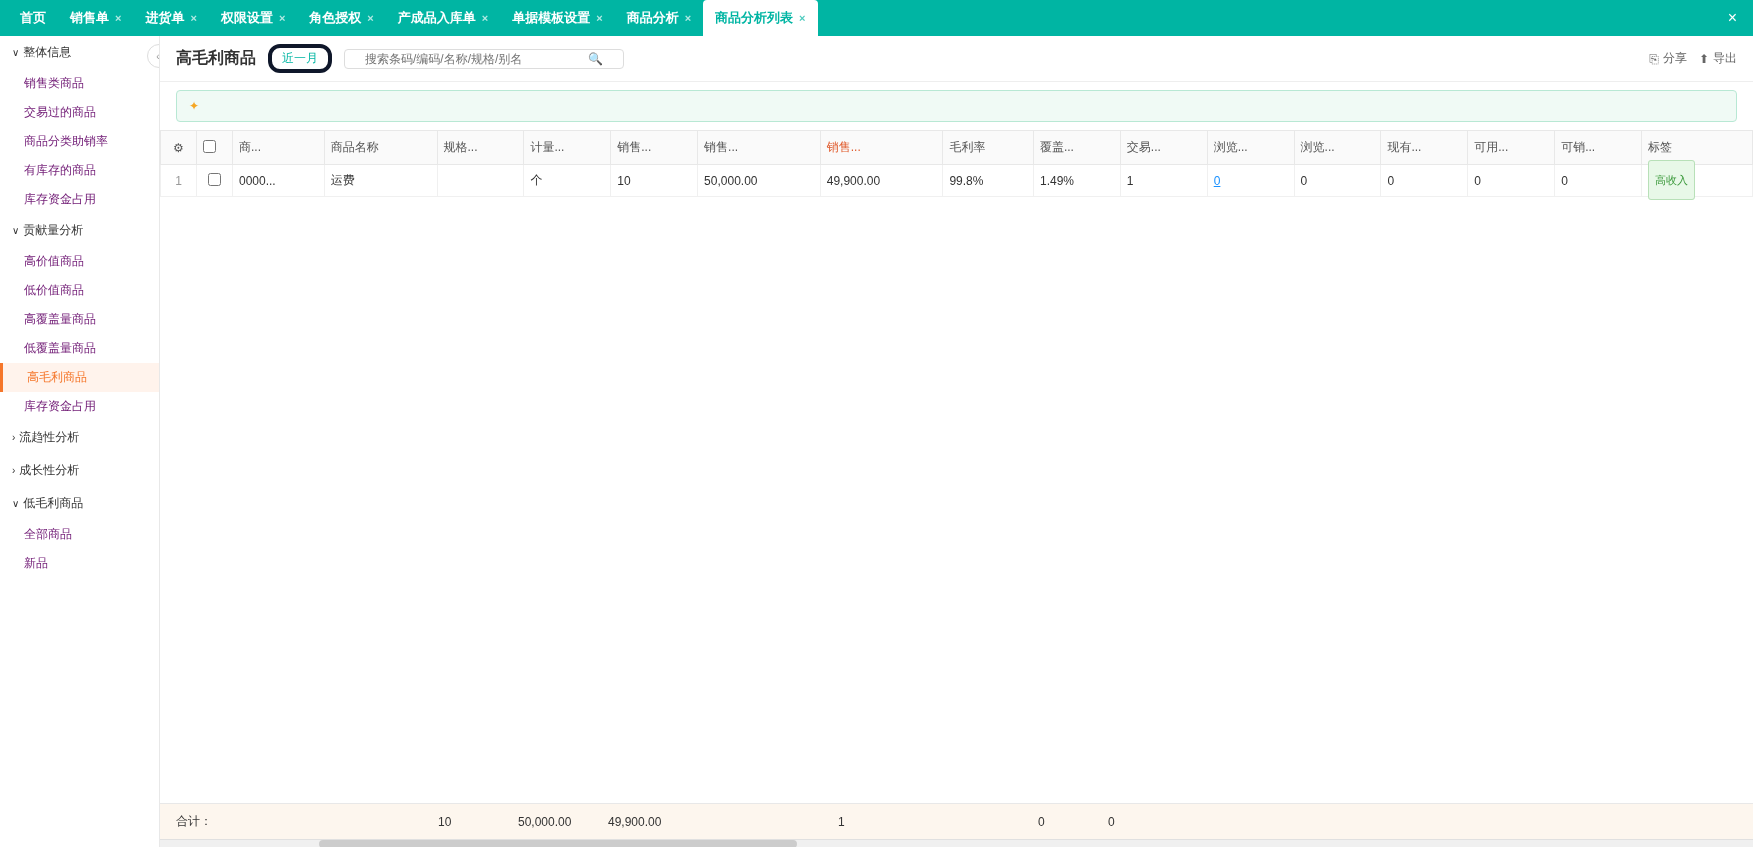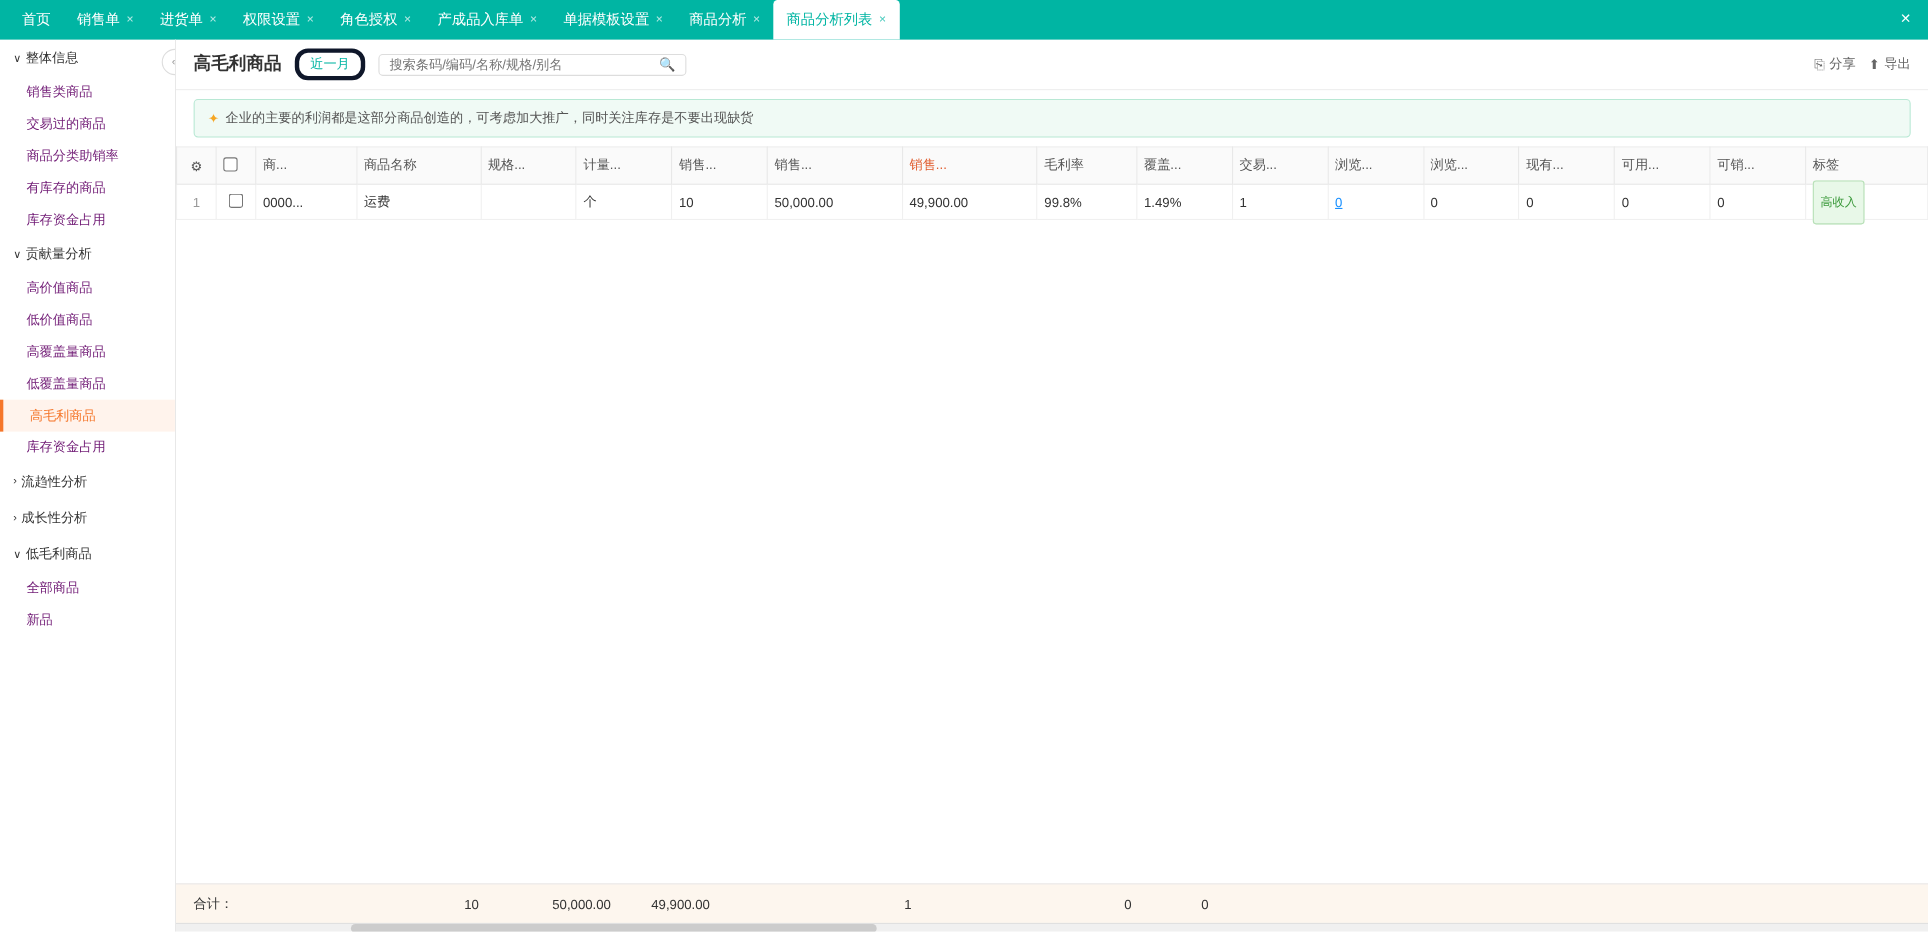--- a/index.html
+++ b/index.html
@@ -18,20 +18,21 @@
     .nav-tab {
       display: inline-flex;
       align-items: center;
       padding: 0 12px;
       height: 36px;
       font-size: 13px;
       color: #fff;
       cursor: pointer;
       white-space: nowrap;
       position: relative;
+      font-weight: bold;
     }
     .nav-tab.active {
       background: #fff;
       color: #00b5a3;
       border-radius: 4px 4px 0 0;
     }
     .nav-tab .close-x {
       margin-left: 6px;
       font-size: 11px;
       opacity: 0.7;
@@ -129,21 +130,21 @@
       border-radius: 12px;
       padding: 2px 10px;
       font-size: 12px;
       cursor: pointer;
     }
     .search-box {
       display: flex;
       align-items: center;
       border: 1px solid #ddd;
       border-radius: 4px;
-      padding: 2px 9px;
+      padding: 2px 20px;
       flex: 1;
       max-width: 280px;
     }
     .search-box input {
       border: none;
       outline: none;
       font-size: 12px;
       color: #999;
       width: 100%;
     }
@@ -223,21 +224,21 @@
     .table-footer {
       background: #fdf6ee;
       border-top: 1px solid #e8e8e8;
       display: flex;
       align-items: center;
       padding: 8px 16px;
       font-size: 12px;
       color: #333;
       min-height: 36px;
     }
-    .footer-label { margin-right: 4px; }
+    .footer-label { margin-right: 20px; }
     .footer-cells {
       display: flex;
       flex: 1;
       gap: 0;
     }
     .footer-cell {
       padding: 0 6px;
       min-width: 80px;
       text-align: left;
     }
@@ -389,21 +390,20 @@
         </div>
         <div class="action-btn">
           <span>⬆</span>
           <span>导出</span>
         </div>
       </div>
     </div>
 
     <div class="info-banner">
       <span class="info-icon">✦</span>
-      <span>企业的主要的利润都是这部分商品创造的，可考虑加大推广，同时关注库存是不要出现缺货</span>
     </div>
 
     <div class="table-container">
       <table>
         <thead>
           <tr>
             <th style="text-align:center;width:36px;">⚙</th>
             <th style="width:36px;">
               <input type="checkbox" style="">
             </th>

